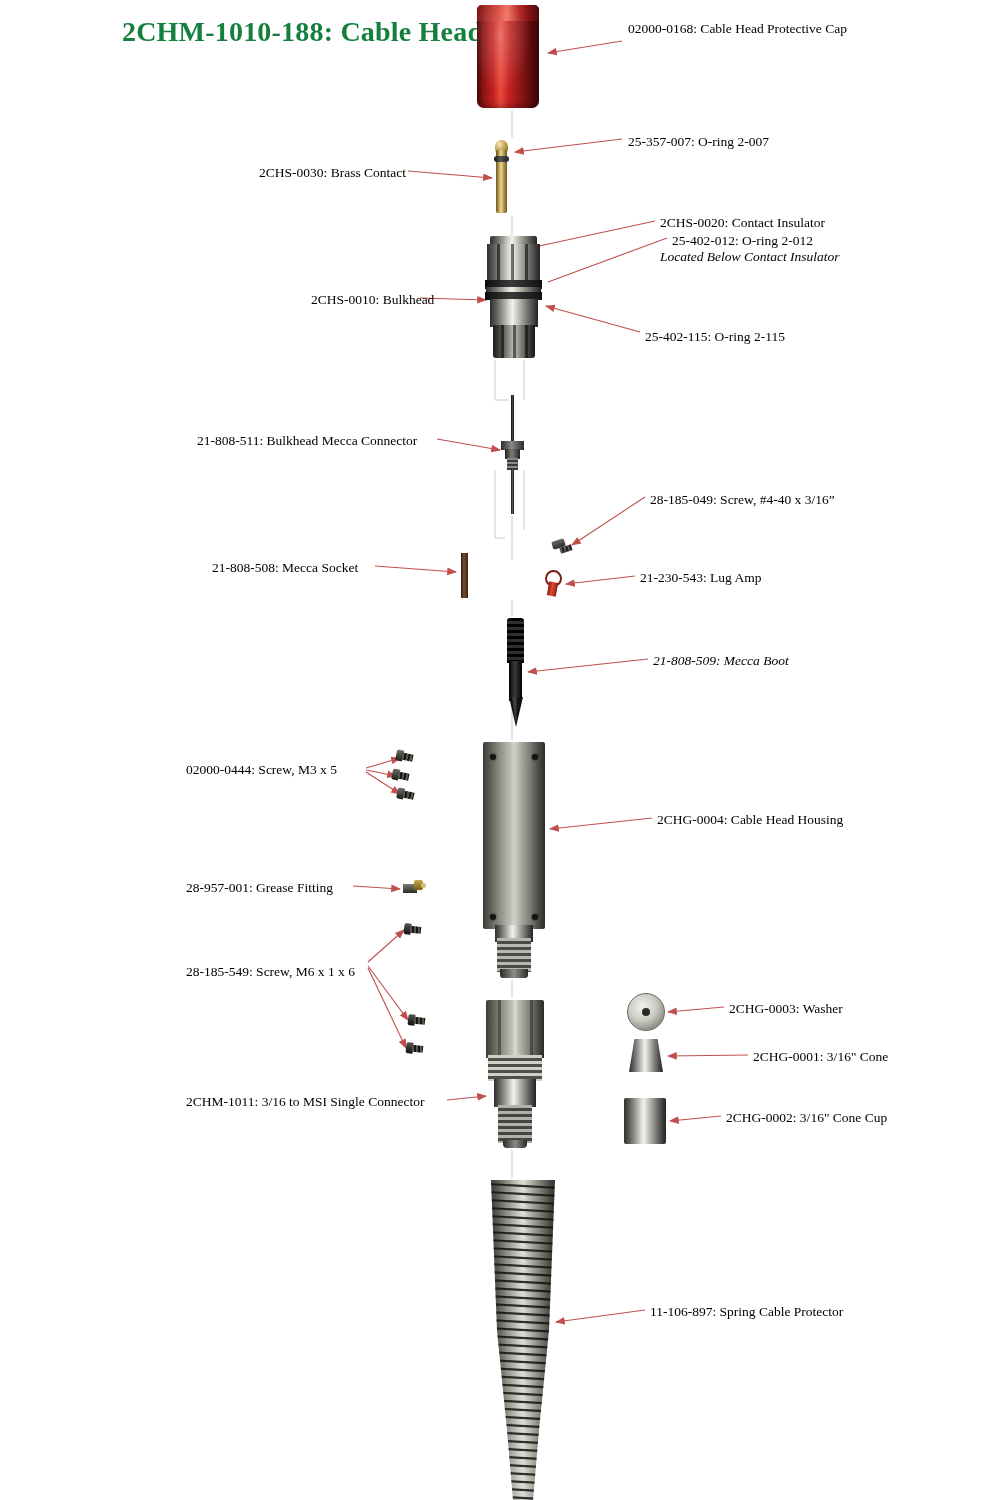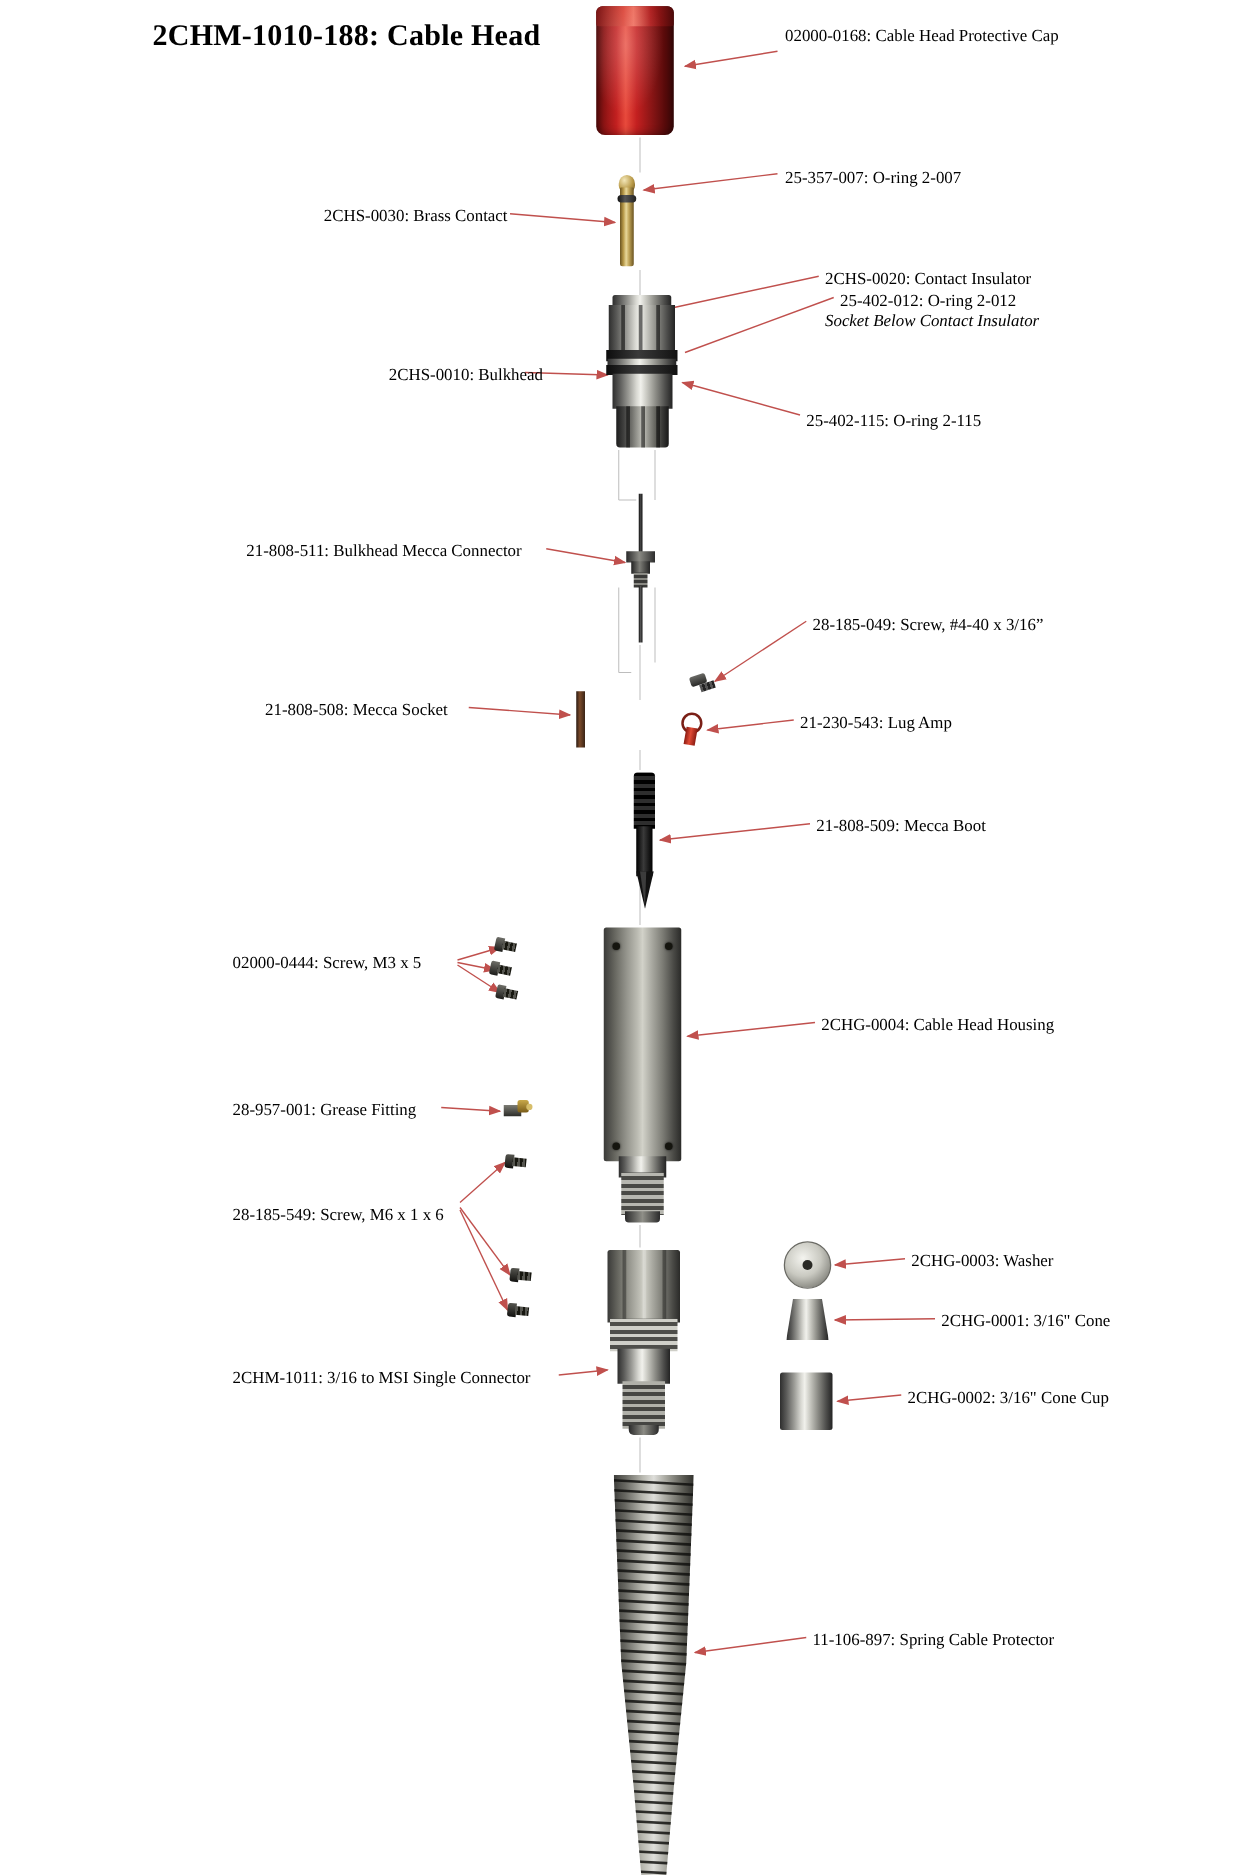--- a/index.html
+++ b/index.html
@@ -14,23 +14,23 @@
     position: relative;
     width: 1000px;
     height: 1500px;
     overflow: hidden;
     background: #ffffff;
   }
   .title {
     position: absolute;
     left: 122px;
     top: 16px;
-    font-size: 24px;
+    font-size: 28px;
     font-weight: bold;
-    color: #000000;
+    color: #15803d;
     letter-spacing: 0.2px;
     white-space: nowrap;
   }
   .label {
     position: absolute;
     font-size: 13.5px;
     color: #000;
     white-space: nowrap;
     line-height: 1.35;
   }
@@ -440,28 +440,28 @@
           <line x1="0" y1="316" x2="72" y2="320"></line>
       </g>
     </g>
   </svg>
 
   <div class="label" style="left:628px; top:20px;">02000-0168: Cable Head Protective Cap</div>
   <div class="label" style="left:628px; top:133px;">25-357-007: O-ring 2-007</div>
   <div class="label" style="left:259px; top:164px;">2CHS-0030: Brass Contact</div>
   <div class="label" style="left:660px; top:214px;">2CHS-0020: Contact Insulator</div>
   <div class="label" style="left:672px; top:232px;">25-402-012: O-ring 2-012</div>
-  <div class="label italic" style="left:660px; top:248px;">Socket Below Contact Insulator</div>
+  <div class="label italic" style="left:660px; top:248px;">Located Below Contact Insulator</div>
   <div class="label" style="left:272px; top:291px;margin-left:39px;">2CHS-0010: Bulkhead</div>
   <div class="label" style="left:645px; top:328px;">25-402-115: O-ring 2-115</div>
   <div class="label" style="left:197px; top:432px;">21-808-511: Bulkhead Mecca Connector</div>
   <div class="label" style="left:650px; top:491px;text-align:center;">28-185-049: Screw, #4-40 x 3/16”</div>
   <div class="label" style="left:212px; top:559px;">21-808-508: Mecca Socket</div>
   <div class="label" style="left:640px; top:569px;">21-230-543: Lug Amp</div>
-  <div class="label" style="left:653px; top:652px;">21-808-509: Mecca Boot</div>
+  <div class="label" style="left:653px; top:652px;font-style:italic;">21-808-509: Mecca Boot</div>
   <div class="label" style="left:186px; top:761px;">02000-0444: Screw, M3 x 5</div>
   <div class="label" style="left:657px; top:811px;">2CHG-0004: Cable Head Housing</div>
   <div class="label" style="left:186px; top:879px;">28-957-001: Grease Fitting</div>
   <div class="label" style="left:186px; top:963px;">28-185-549: Screw, M6 x 1 x 6</div>
   <div class="label" style="left:729px; top:1000px;">2CHG-0003: Washer</div>
   <div class="label" style="left:753px; top:1048px;">2CHG-0001: 3/16" Cone</div>
   <div class="label" style="left:726px; top:1109px;">2CHG-0002: 3/16" Cone Cup</div>
   <div class="label" style="left:186px; top:1093px;">2CHM-1011: 3/16 to MSI Single Connector</div>
   <div class="label" style="left:650px; top:1303px;">11-106-897: Spring Cable Protector</div>
 

